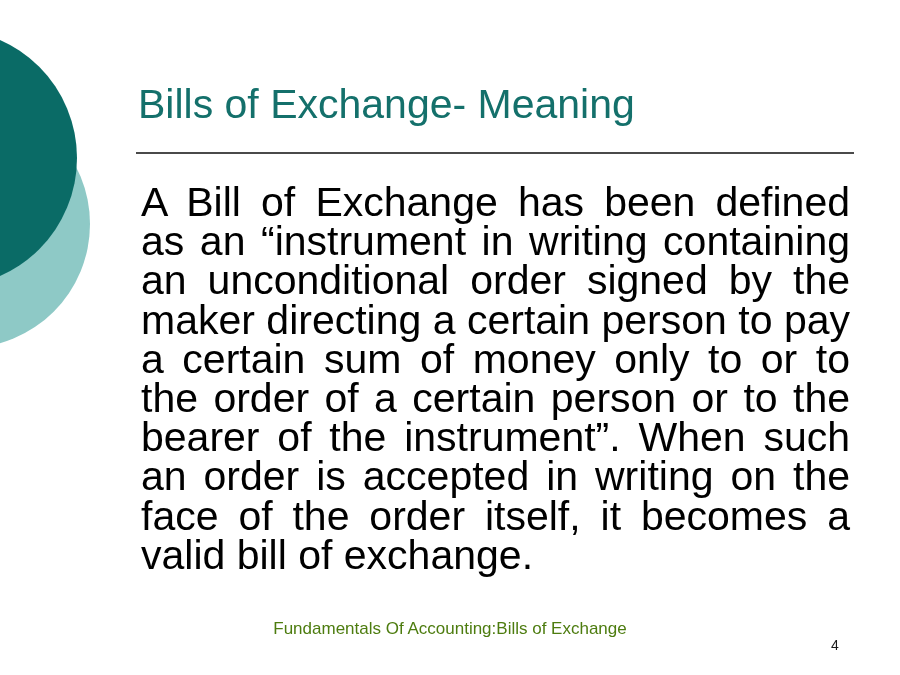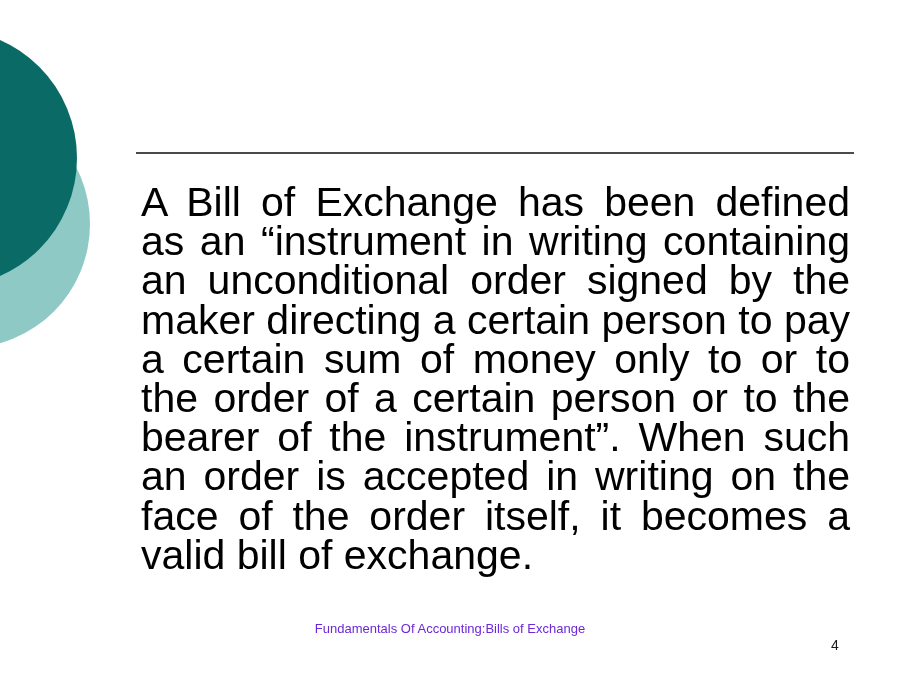--- a/index.html
+++ b/index.html
@@ -80,22 +80,22 @@
     z-index: 3;
   }
 
   
   #footer-text {
     position: absolute;
     left: 225px;
     top: 620px;
     width: 450px;
     text-align: center;
-    color: #6d28d9;
-    font-size: 13px;
+    color: #4d7c0f;
+    font-size: 17px;
     line-height: 17px;
     z-index: 3;
   }
   #page-number {
     position: absolute;
     left: 800px;
     top: 637px;
     width: 70px;
     text-align: center;
     color: #1a1a1a;
@@ -106,20 +106,21 @@
 </style>
 </head>
 <body>
 
 <div id="slide">
 
   <div class="deco-circle" id="circle-light"></div>
 
   <div class="deco-circle" id="circle-dark"></div>
 
+  <div id="title">Bills of Exchange- Meaning</div>
 
   <div id="title-rule"></div>
 
   <div id="body-text">A Bill of Exchange has been defined as an “instrument in writing containing an unconditional order signed by the maker directing a certain person to pay a certain sum of money only to or to the order of a certain person or to the bearer of the instrument”. When such an order is accepted in writing on the face of the order itself, it becomes a valid bill of exchange.</div>
 
   <div id="footer-text">Fundamentals Of Accounting:Bills of Exchange</div>
 
   <div id="page-number">4</div>
 
 </div>

